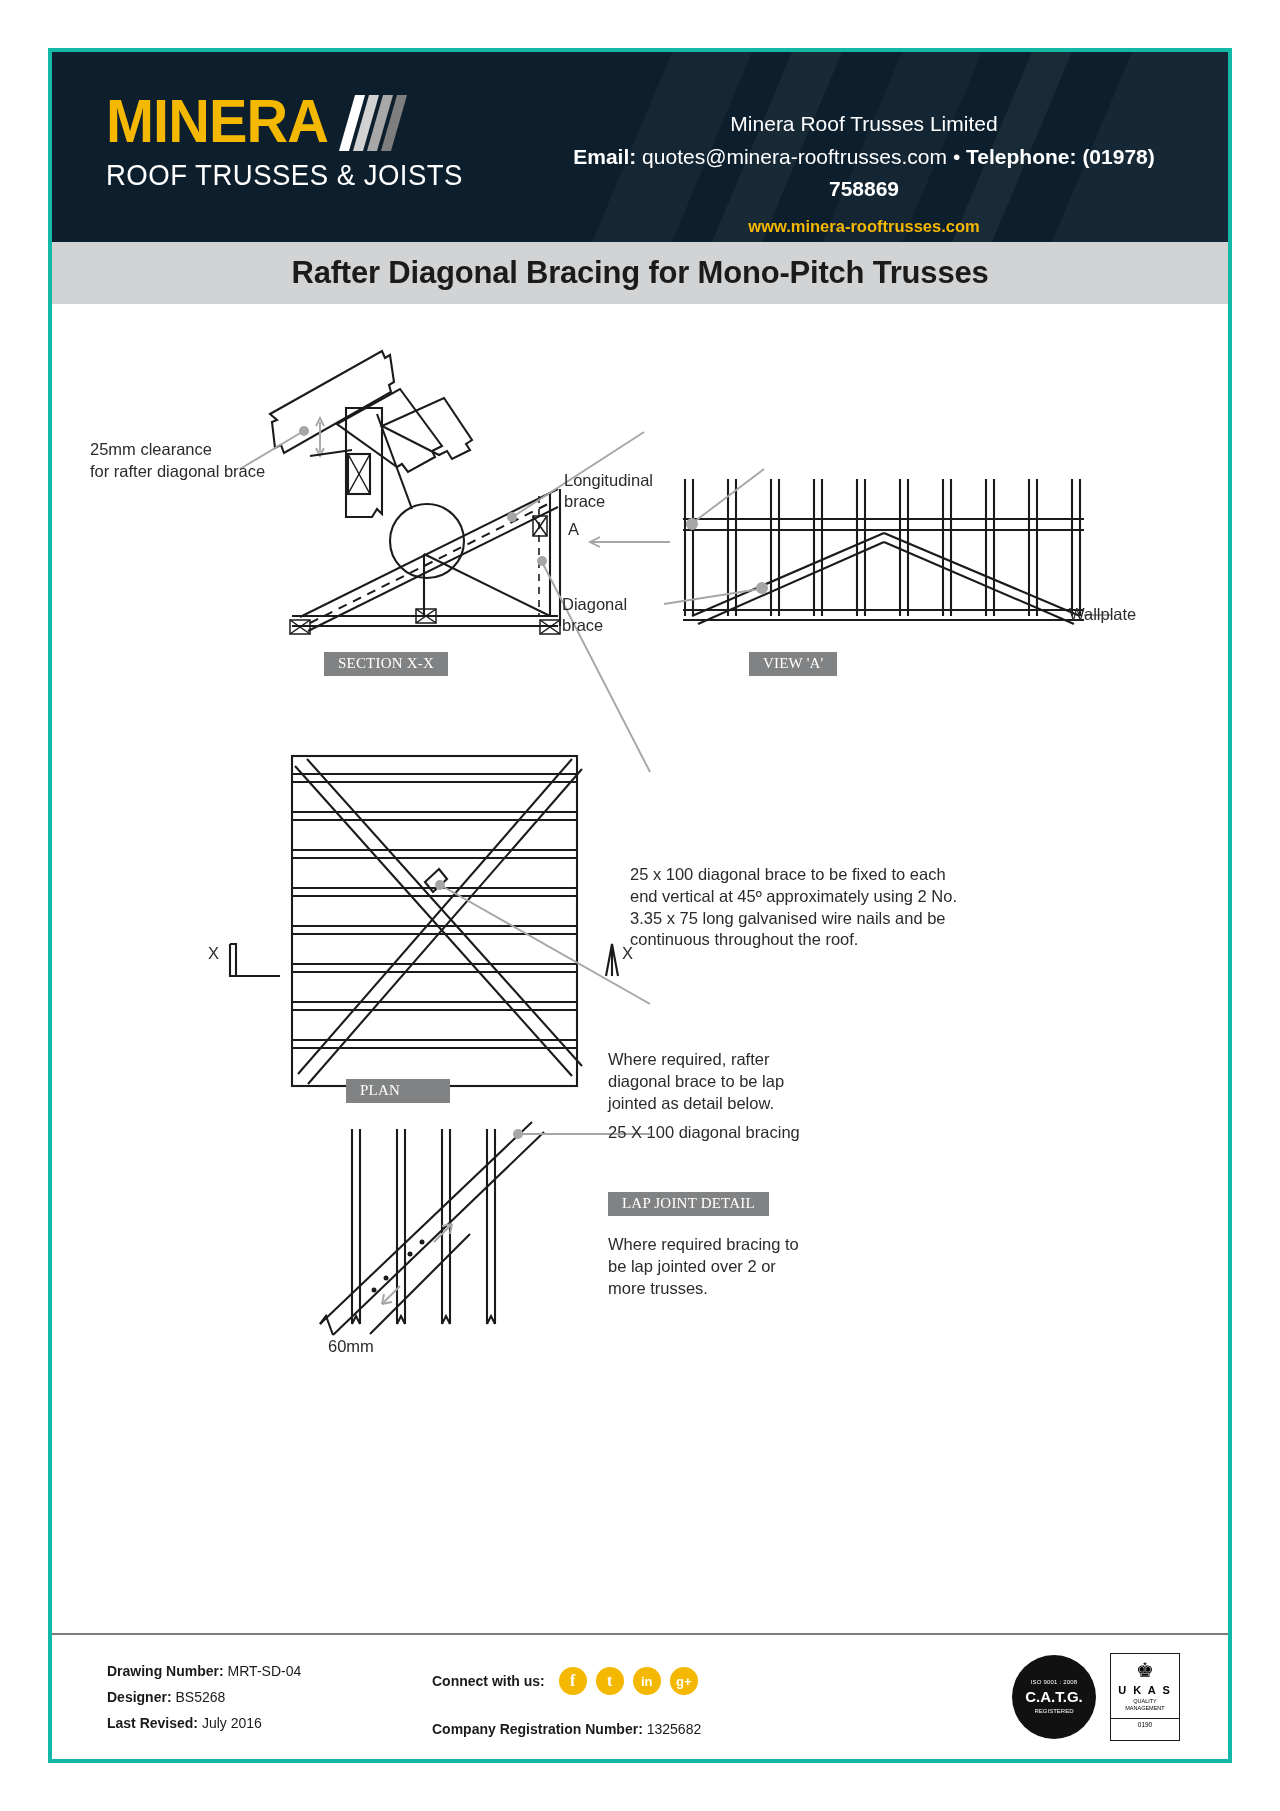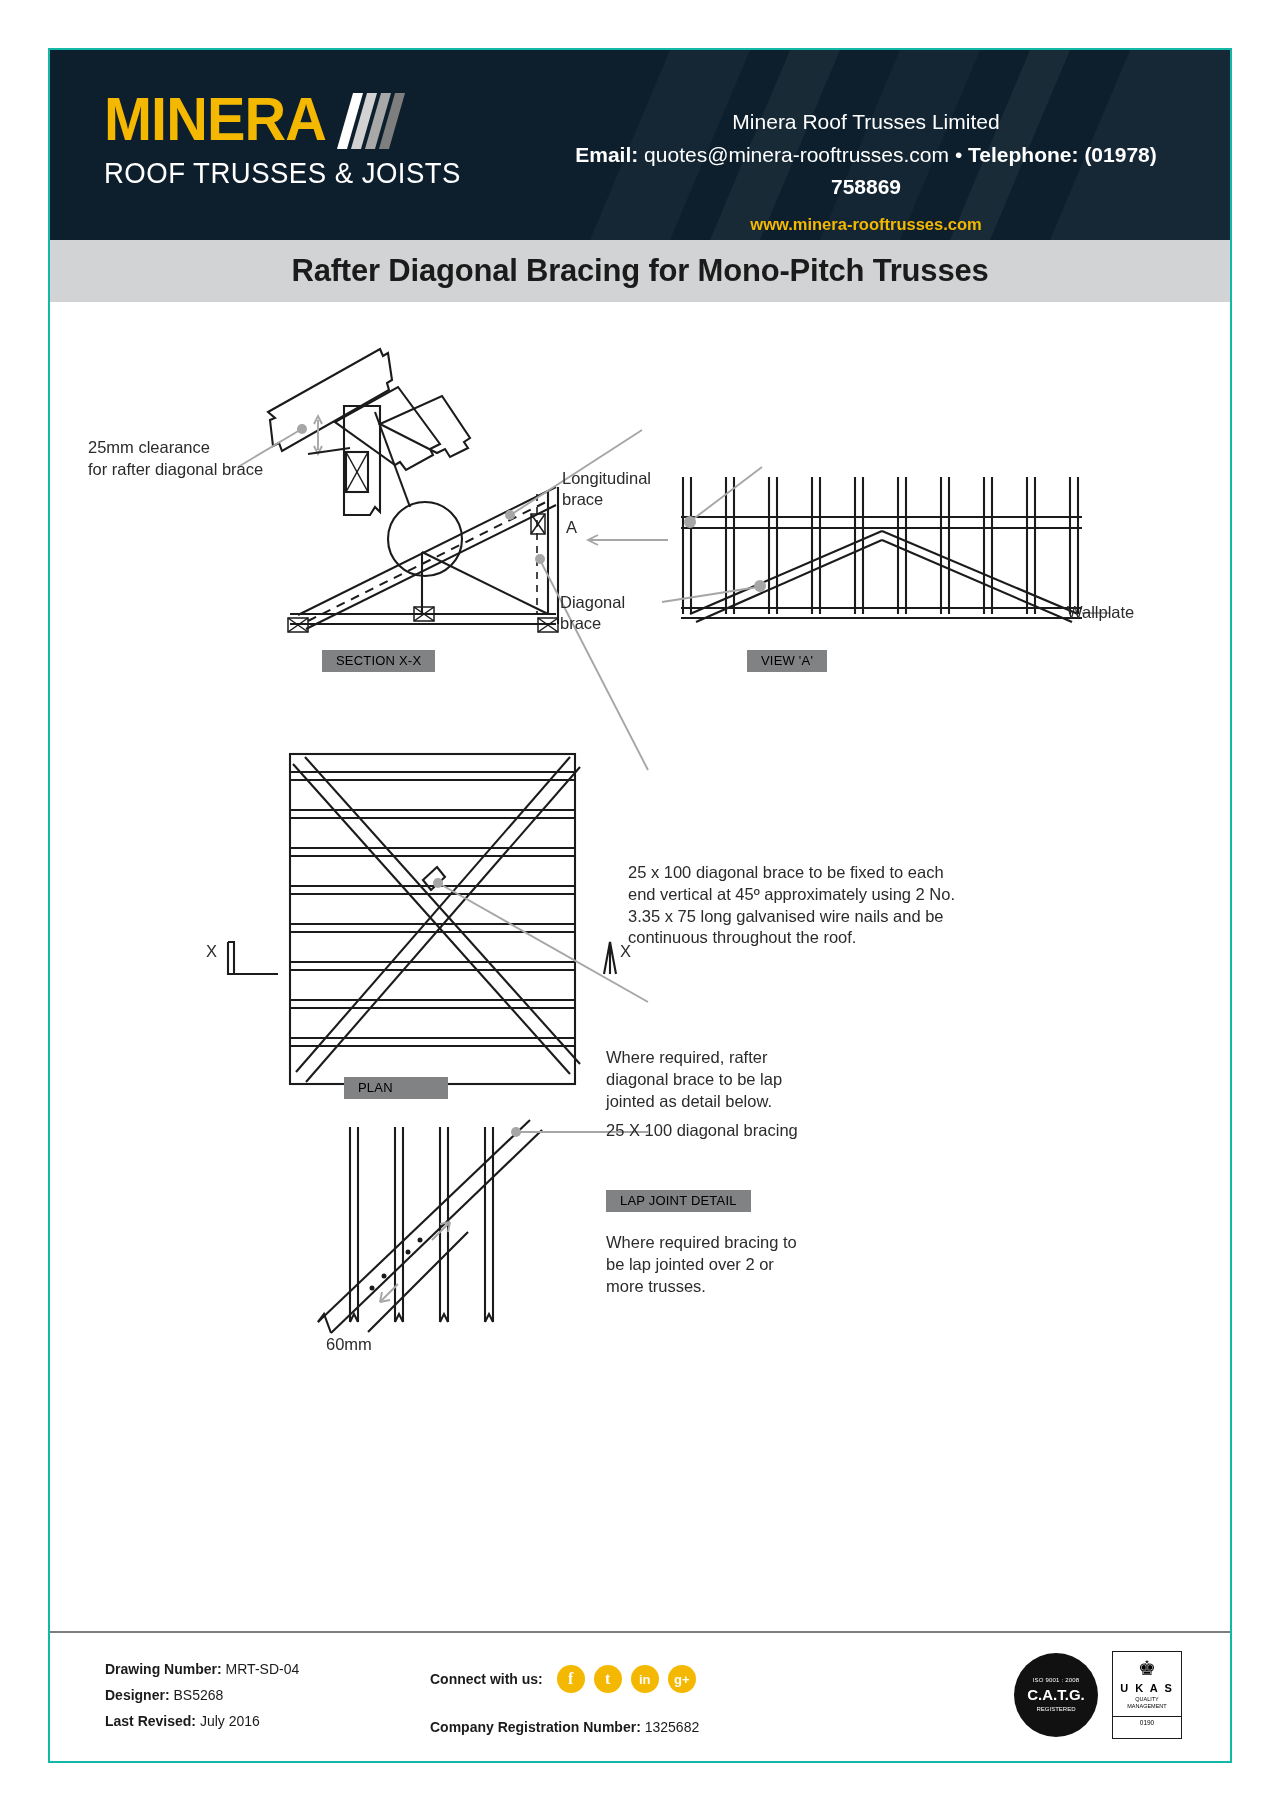--- a/index.html
+++ b/index.html
@@ -10,21 +10,21 @@
   }
   .page {
     position: relative;
     width: 1280px; height: 1811px;
     background: #ffffff;
     padding: 48px;
   }
   .sheet {
     position: relative;
     width: 1184px; height: 1715px;
-    border: 2px solid #14b8a6;
+    border: 4px solid #14b8a6;
     background: #ffffff;
     overflow: hidden;
   }
 
   
   .header {
     position: relative;
     height: 190px;
     background: #0d1f2d;
     overflow: hidden;
@@ -111,25 +111,26 @@
   }
   .note {
     position: absolute;
     font-size: 16.5px;
     line-height: 1.32;
     color: #2b2b2b;
   }
   .caption {
     position: absolute;
     background: #808284;
-    color: #000000;
-    font-size: 13px;
+    color: #ffffff;
+    font-size: 15px;
     padding: 3px 14px 4px 14px;
     letter-spacing: 0.2px;
     white-space: nowrap;
+    font-family: Liberation Serif, serif;
   }
   .plainlabel {
     position: absolute;
     font-size: 16.5px;
     line-height: 1.3;
     color: #2b2b2b;
   }
   svg.draw { position: absolute; left: 0; top: 0; overflow: visible; }
   .ln  { stroke: #1b1b1b; stroke-width: 2.1; fill: none; }
   .ln-thin { stroke: #1b1b1b; stroke-width: 1.5; fill: none; }

